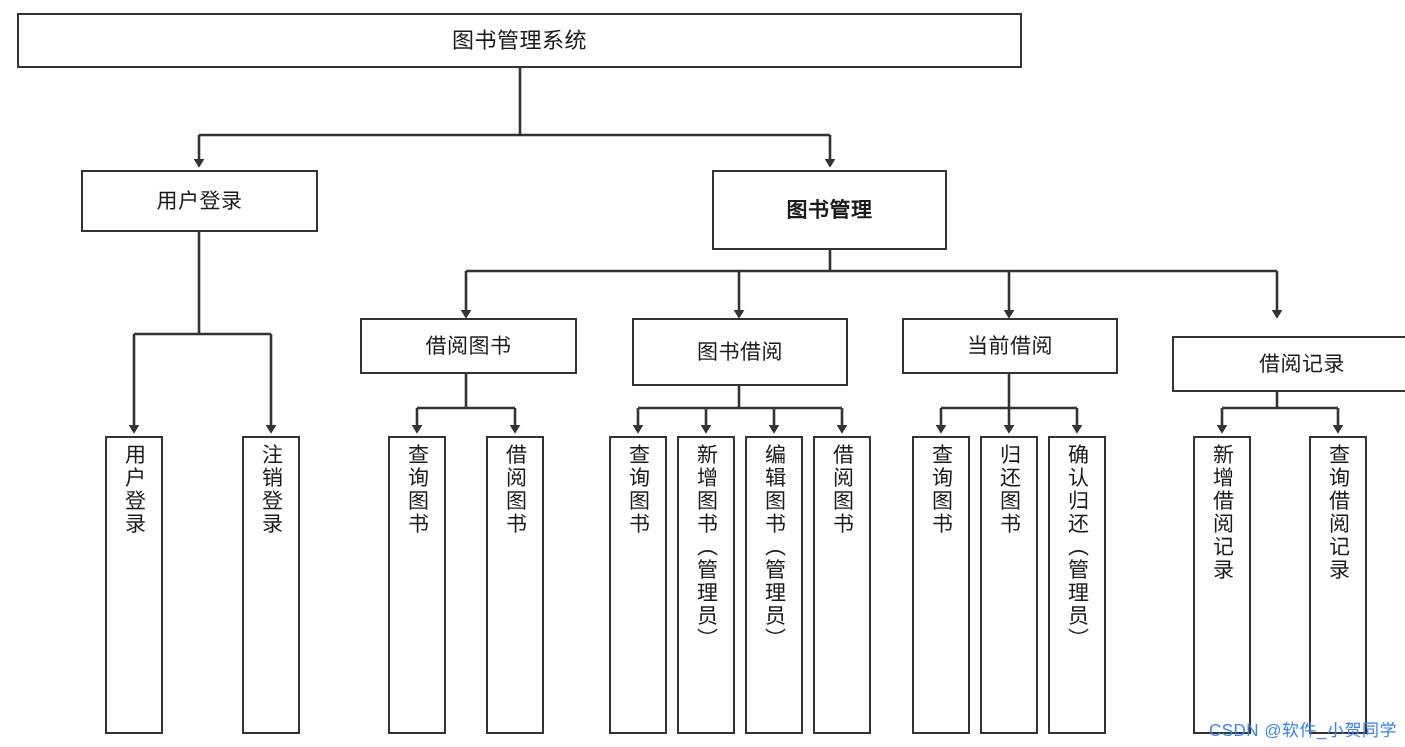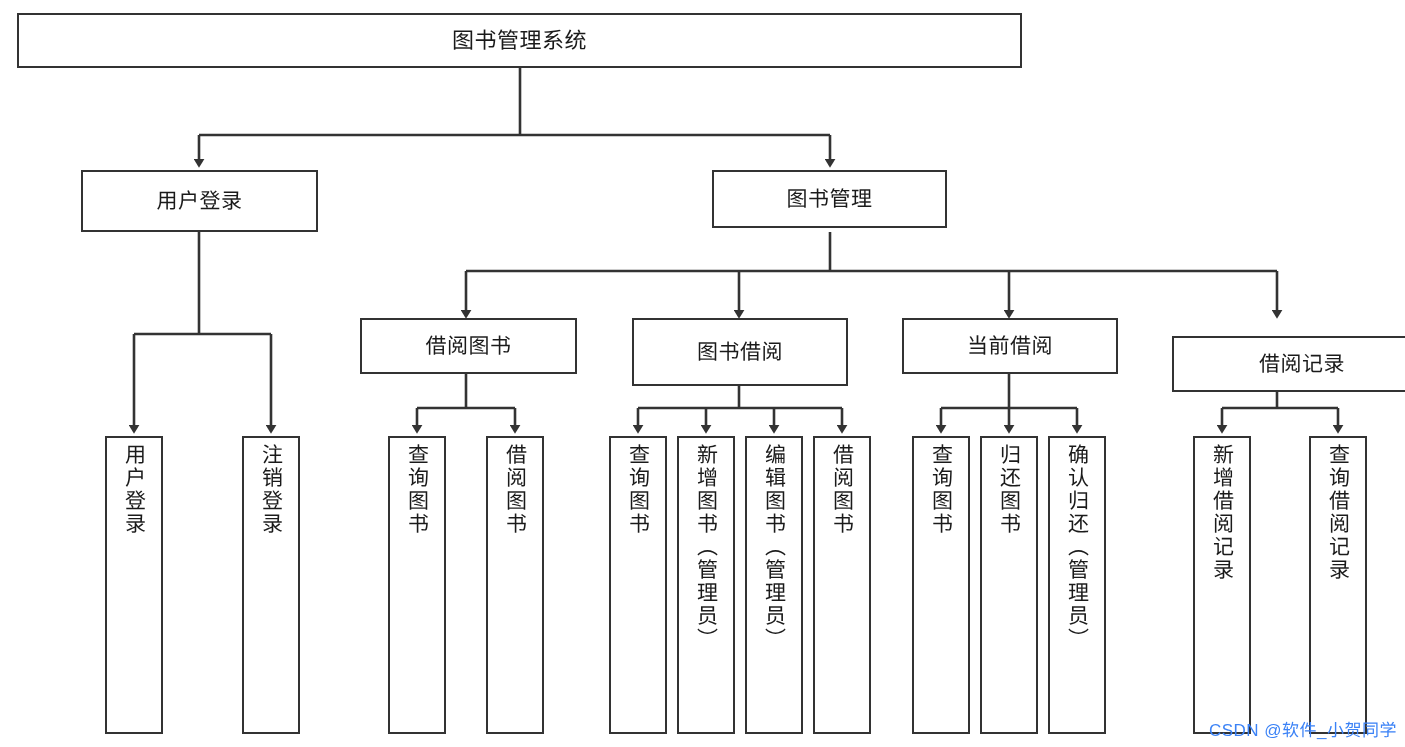--- a/index.html
+++ b/index.html
@@ -132,21 +132,21 @@
     </g>
   </svg>
 
   <div class="node horiz root" style="left:17px; top:13px; width:1005px; height:55px;">
     <span class="node-label">图书管理系统</span>
   </div>
 
   <div class="node horiz" style="left:81px; top:170px; width:237px; height:62px;">
     <span class="node-label">用户登录</span>
   </div>
-  <div class="node horiz" style="left:712px; top:170px; width:235px; height:58px;">
+  <div class="node horiz" style="left:712px; top:170px; width:235px; height:80px;font-weight:bold;">
     <span class="node-label">图书管理</span>
   </div>
 
   <div class="node horiz" style="left:360px; top:318px; width:217px; height:56px;">
     <span class="node-label">借阅图书</span>
   </div>
   <div class="node horiz" style="left:632px; top:318px; width:216px; height:68px;">
     <span class="node-label">图书借阅</span>
   </div>
   <div class="node horiz" style="left:902px; top:318px; width:216px; height:56px;">

